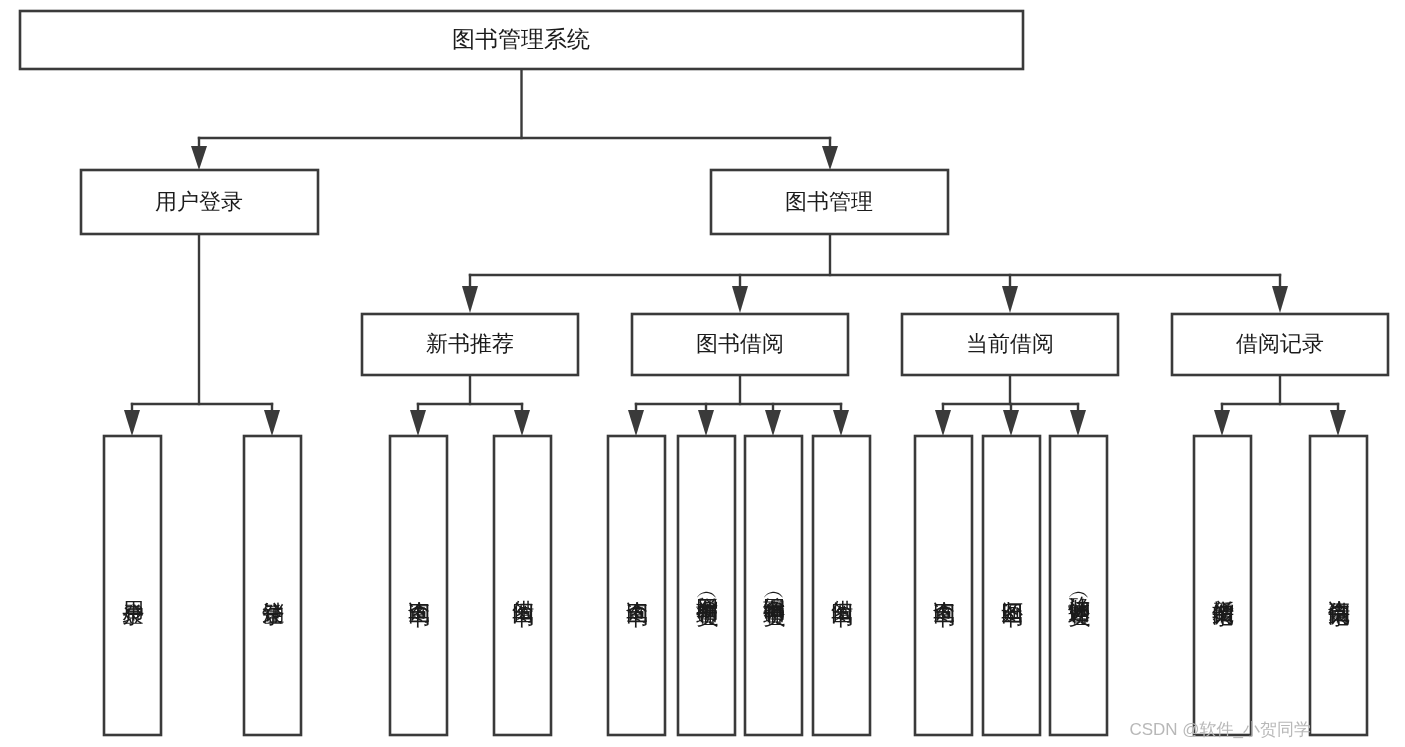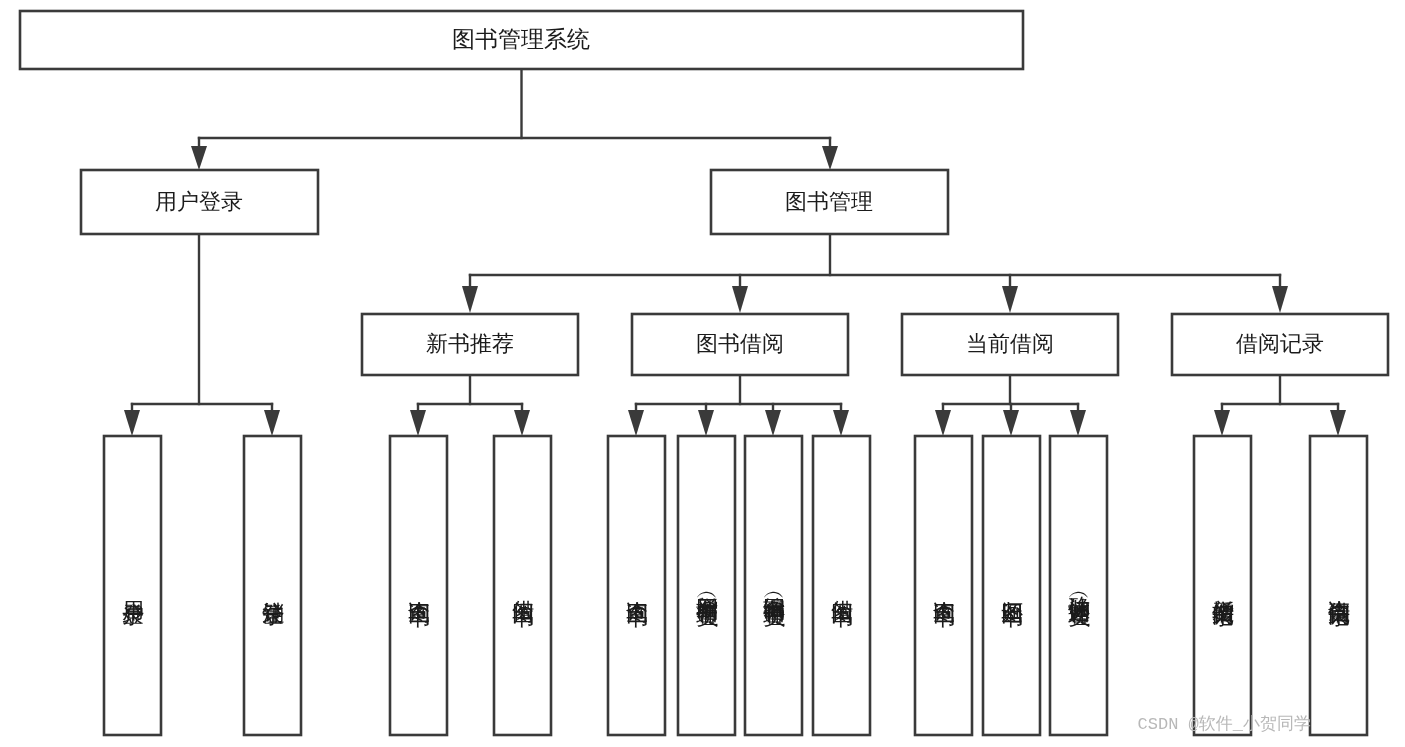--- a/index.html
+++ b/index.html
@@ -56,24 +56,24 @@
   }
   .label-v {
     font-size: 22px;
     writing-mode: vertical-rl;
     text-orientation: upright;
     letter-spacing: 1.5px;
   }
   .watermark {
     position: absolute;
     right: 8px;
-    bottom: 12px;
+    bottom: 6px;
     font-size: 17px;
     color: #b8b8b8;
-    font-family: Liberation Mono, monospace;
+    font-family: Liberation Sans, sans-serif;
     white-space: nowrap;
     pointer-events: none;
     margin-top: 11px;
   }
 </style>
 </head>
 <body>
 
 <div id="diagram-root">
 

